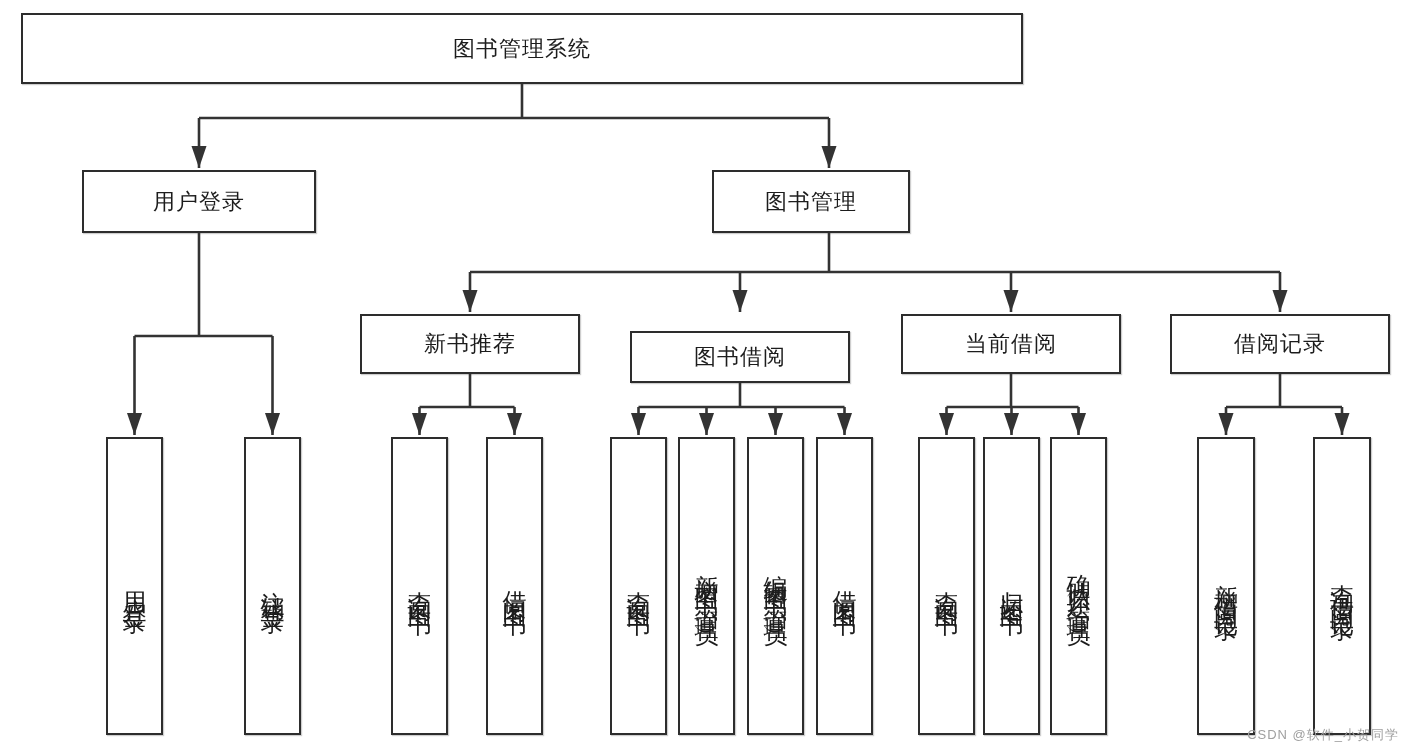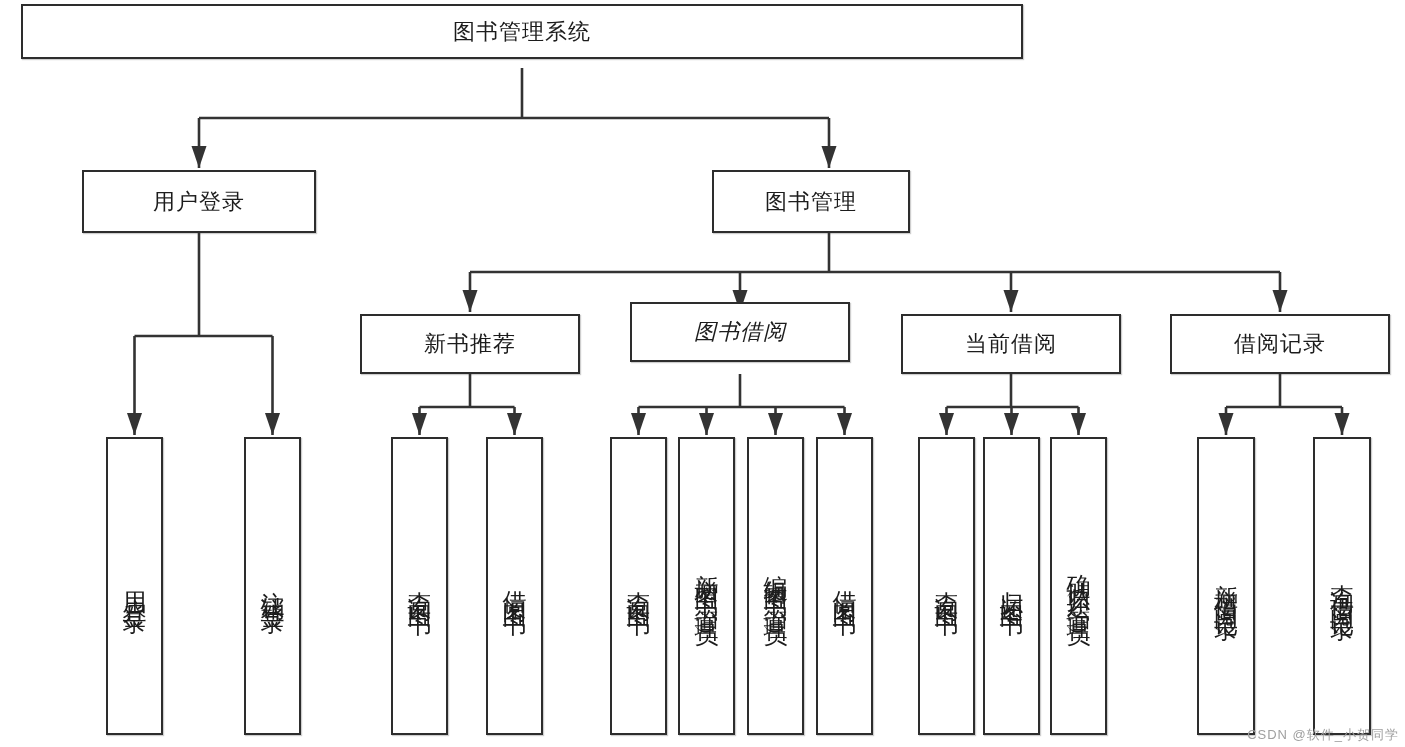--- a/index.html
+++ b/index.html
@@ -102,27 +102,27 @@
       <line x1="1078.5" y1="407" x2="1078.5" y2="435" marker-end="url(#ah)"></line>
     </g>
 
     <g>
       <path d="M1280,374 L1280,407 M1226,407 L1342,407"></path>
       <line x1="1226" y1="407" x2="1226" y2="435" marker-end="url(#ah)"></line>
       <line x1="1342" y1="407" x2="1342" y2="435" marker-end="url(#ah)"></line>
     </g>
   </svg>
 
-  <div class="node hnode" style="left:21px;top:4px;width:1002px;height:55px;">图书管理系统</div>
+  <div class="node hnode" style="left:21px;top:13px;width:1002px;height:71px;">图书管理系统</div>
 
   <div class="node hnode" style="left:82px;top:170px;width:234px;height:63px;">用户登录</div>
   <div class="node hnode" style="left:712px;top:170px;width:198px;height:63px;">图书管理</div>
 
   <div class="node hnode" style="left:360px;top:314px;width:220px;height:60px;">新书推荐</div>
-  <div class="node hnode" style="left:630px;top:302px;width:220px;height:60px;font-style:italic;">图书借阅</div>
+  <div class="node hnode" style="left:630px;top:331px;width:220px;height:52px;">图书借阅</div>
   <div class="node hnode" style="left:901px;top:314px;width:220px;height:60px;">当前借阅</div>
   <div class="node hnode" style="left:1170px;top:314px;width:220px;height:60px;">借阅记录</div>
 
   <div class="node vnode" style="left:106px;top:437px;width:57px;height:298px;">
     <span class="vtext">用户登录</span>
   </div>
   <div class="node vnode" style="left:244px;top:437px;width:57px;height:298px;">
     <span class="vtext">注销登录</span>
   </div>
 

